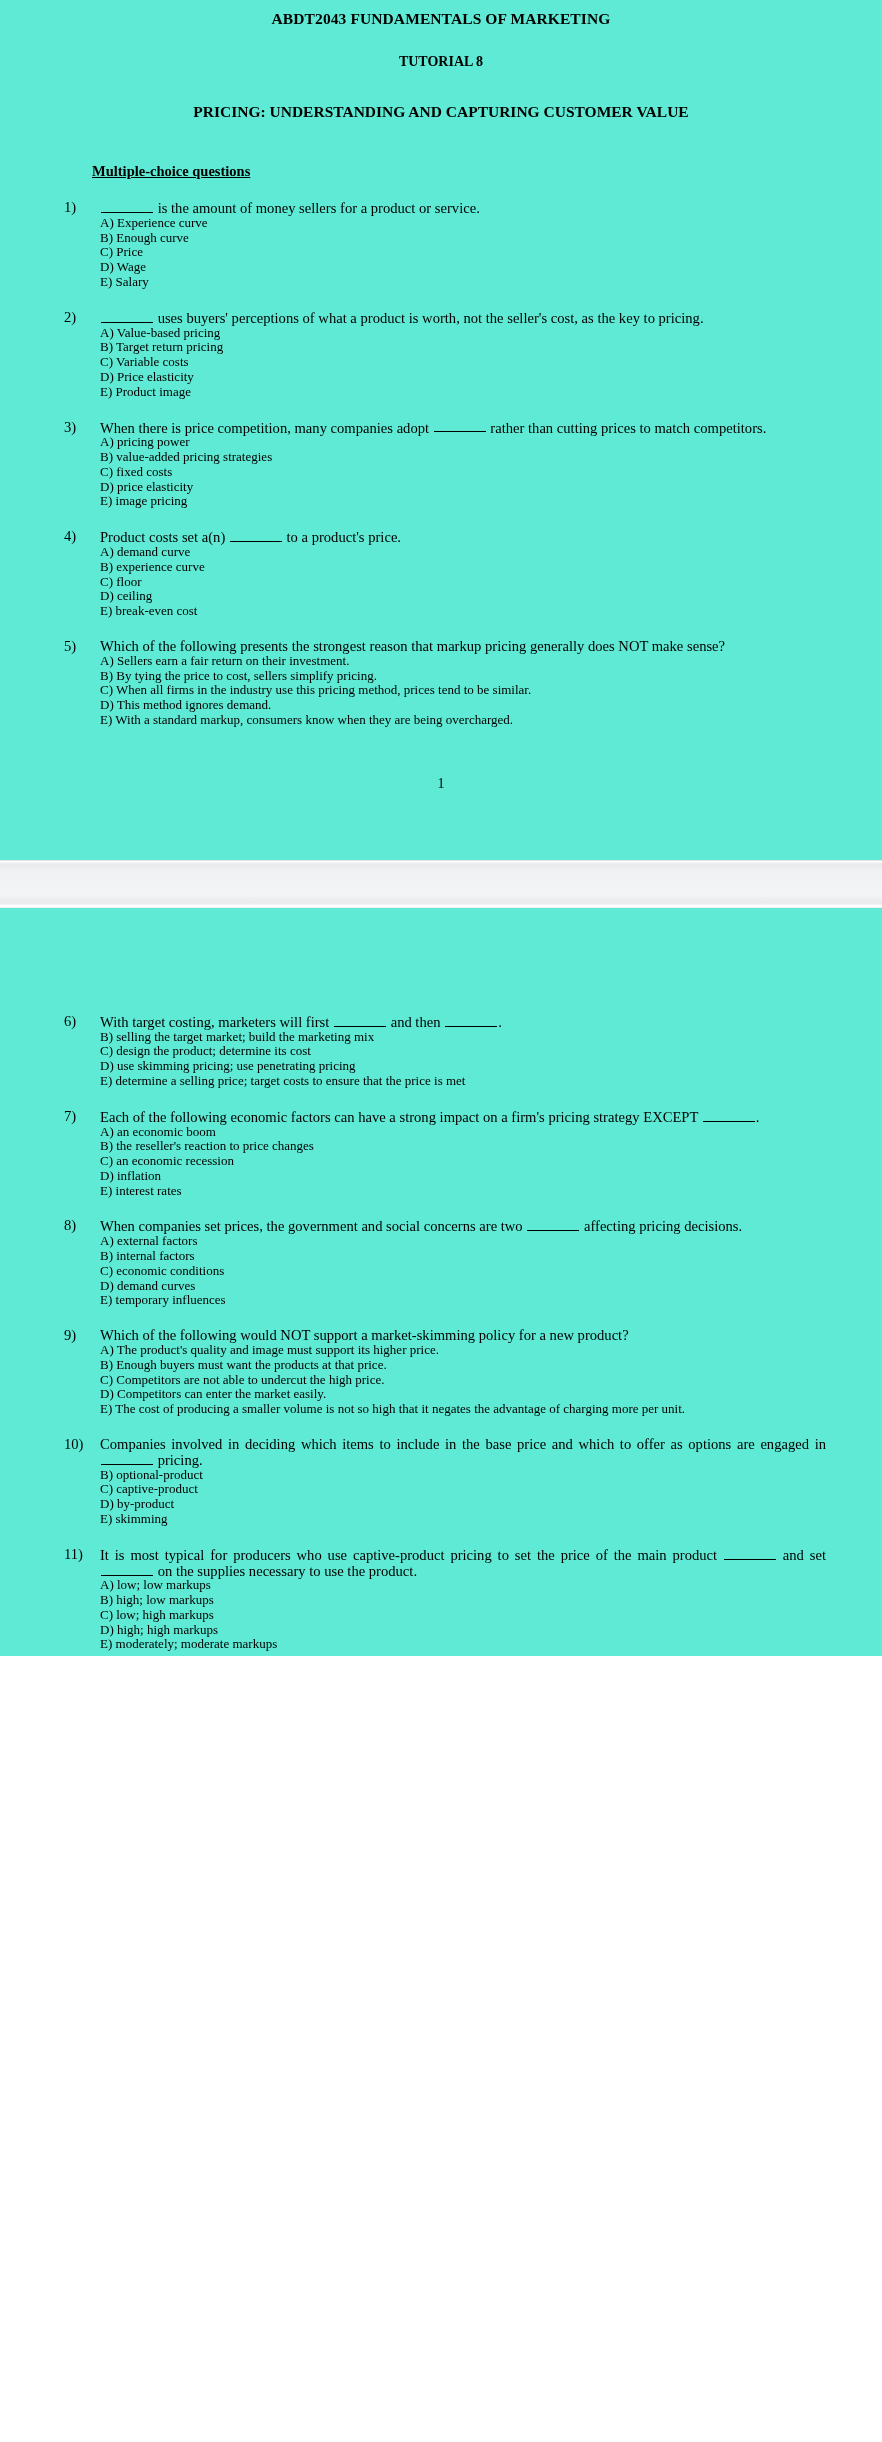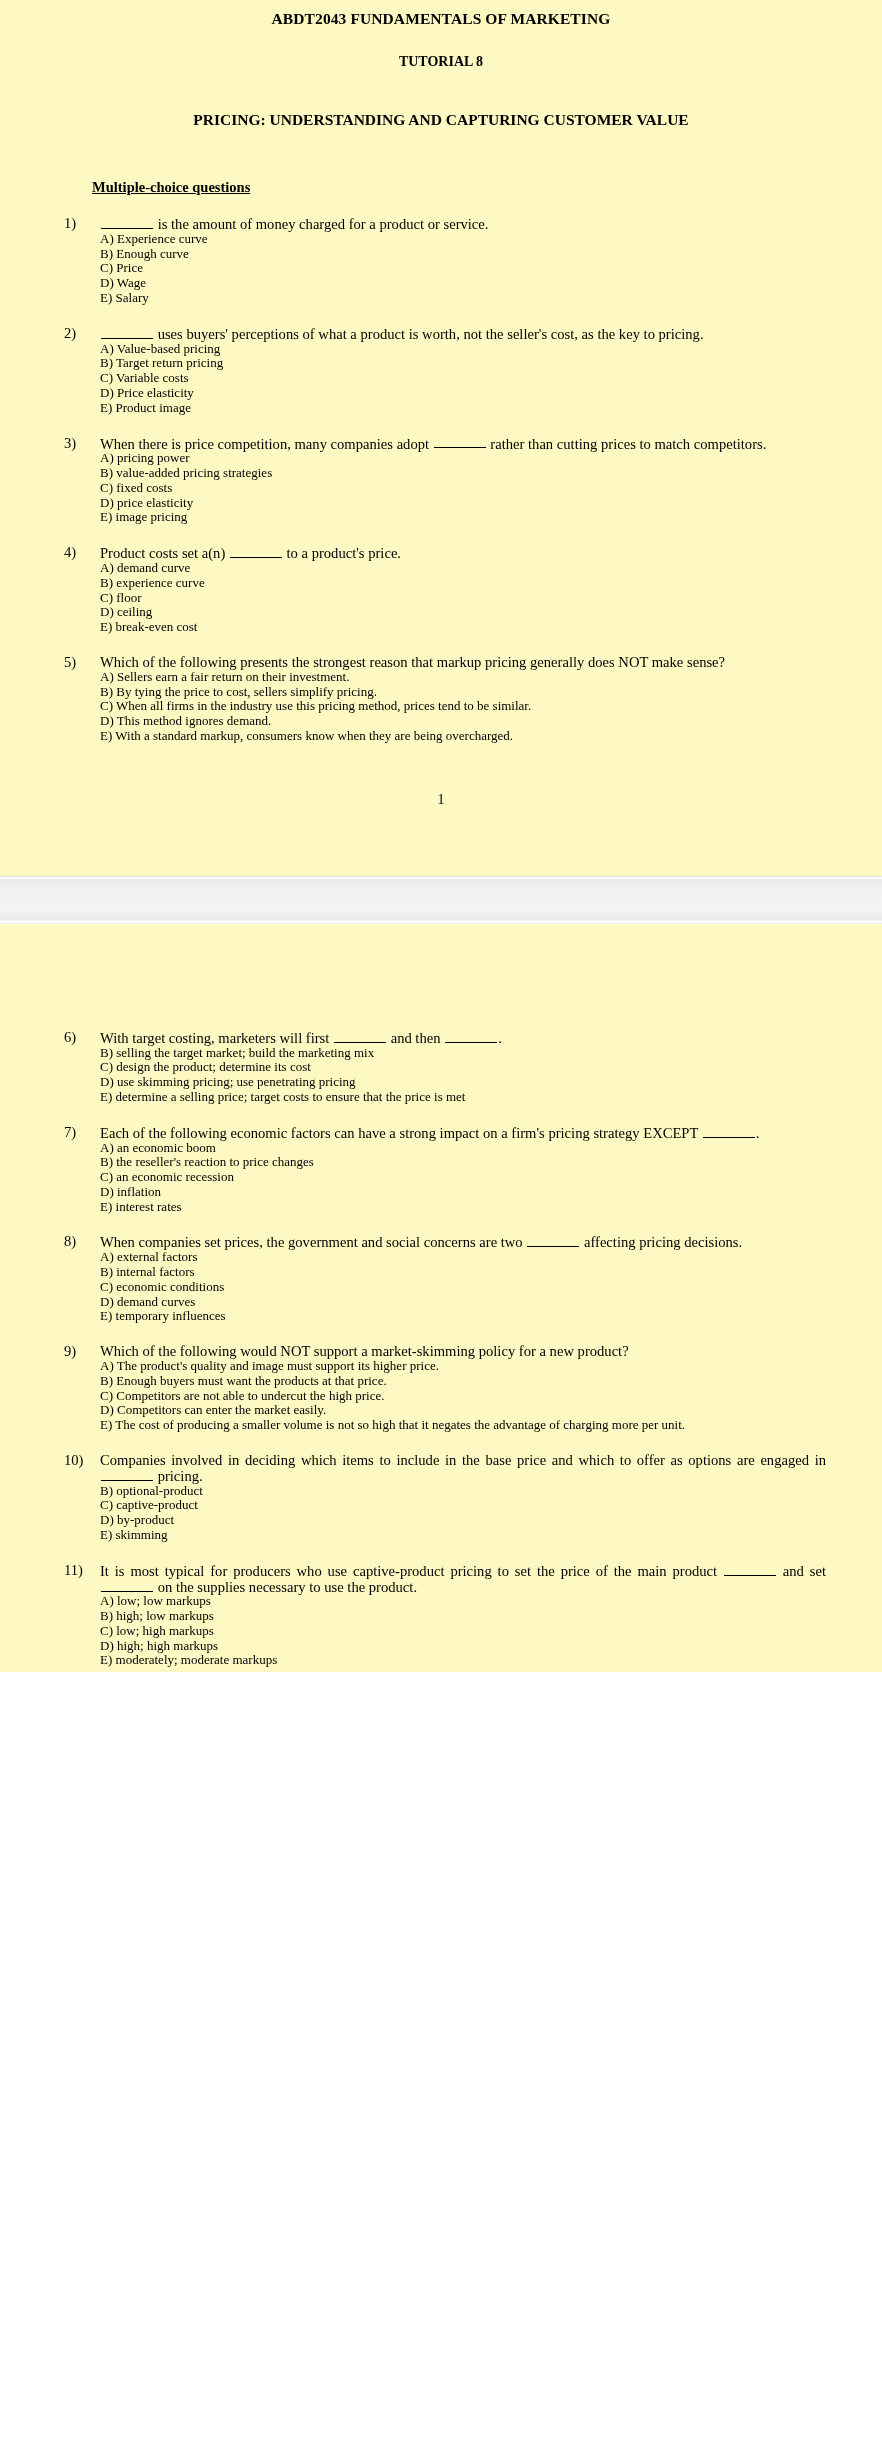--- a/index.html
+++ b/index.html
@@ -13,21 +13,21 @@
     color: #000000;
     -webkit-font-smoothing: antialiased;
   }
   .viewport {
     width: 882px;
     position: relative;
     background: #ffffff;
     overflow: hidden;
   }
   .page {
-    background: #fef9c3;
+    background: #5eead4;
     position: relative;
   }
   .page-inner {
     padding: 0 56px 0 56px;
   }
   
   .page-break {
     height: 46px;
     width: 100%;
     background: linear-gradient(to bottom,
@@ -54,21 +54,21 @@
     text-align: center;
     font-weight: bold;
     font-size: 14px;
     margin: 0;
     padding-top: 26px;
   }
   .doc-heading3 {
     text-align: center;
     font-weight: bold;
     font-size: 15.5px;
-    margin: 16px;
+    margin: 8px;
     padding-top: 25px;
   }
   .section-label {
     font-weight: bold;
     font-size: 14.5px;
     text-decoration: underline;
     margin: 8px;
     padding-top: 34px;
     padding-left: 28px;
   }
@@ -141,21 +141,21 @@
 
       <h1 class="doc-title">ABDT2043 FUNDAMENTALS OF MARKETING</h1>
       <h2 class="doc-subtitle">TUTORIAL 8</h2>
       <h3 class="doc-heading3">PRICING: UNDERSTANDING AND CAPTURING CUSTOMER VALUE</h3>
 
       <div class="section-label">Multiple-choice questions</div>
 
       <div class="qblock">
         <div class="qnum">1)</div>
         <div class="qbody">
-          <p class="qstem left"><span class="blank"></span><span> is the amount of money charged for a product or service.</span></p>
+          <p class="qstem left"><span class="blank"></span><span> is the amount of money sellers for a product or service.</span></p>
           <ul class="opts">
             <li class="opt left">A) Experience curve</li>
             <li class="opt left">B) Enough curve</li>
             <li class="opt left">C) Price</li>
             <li class="opt left">D) Wage</li>
             <li class="opt left">E) Salary</li>
           </ul>
         </div>
       </div>
 

